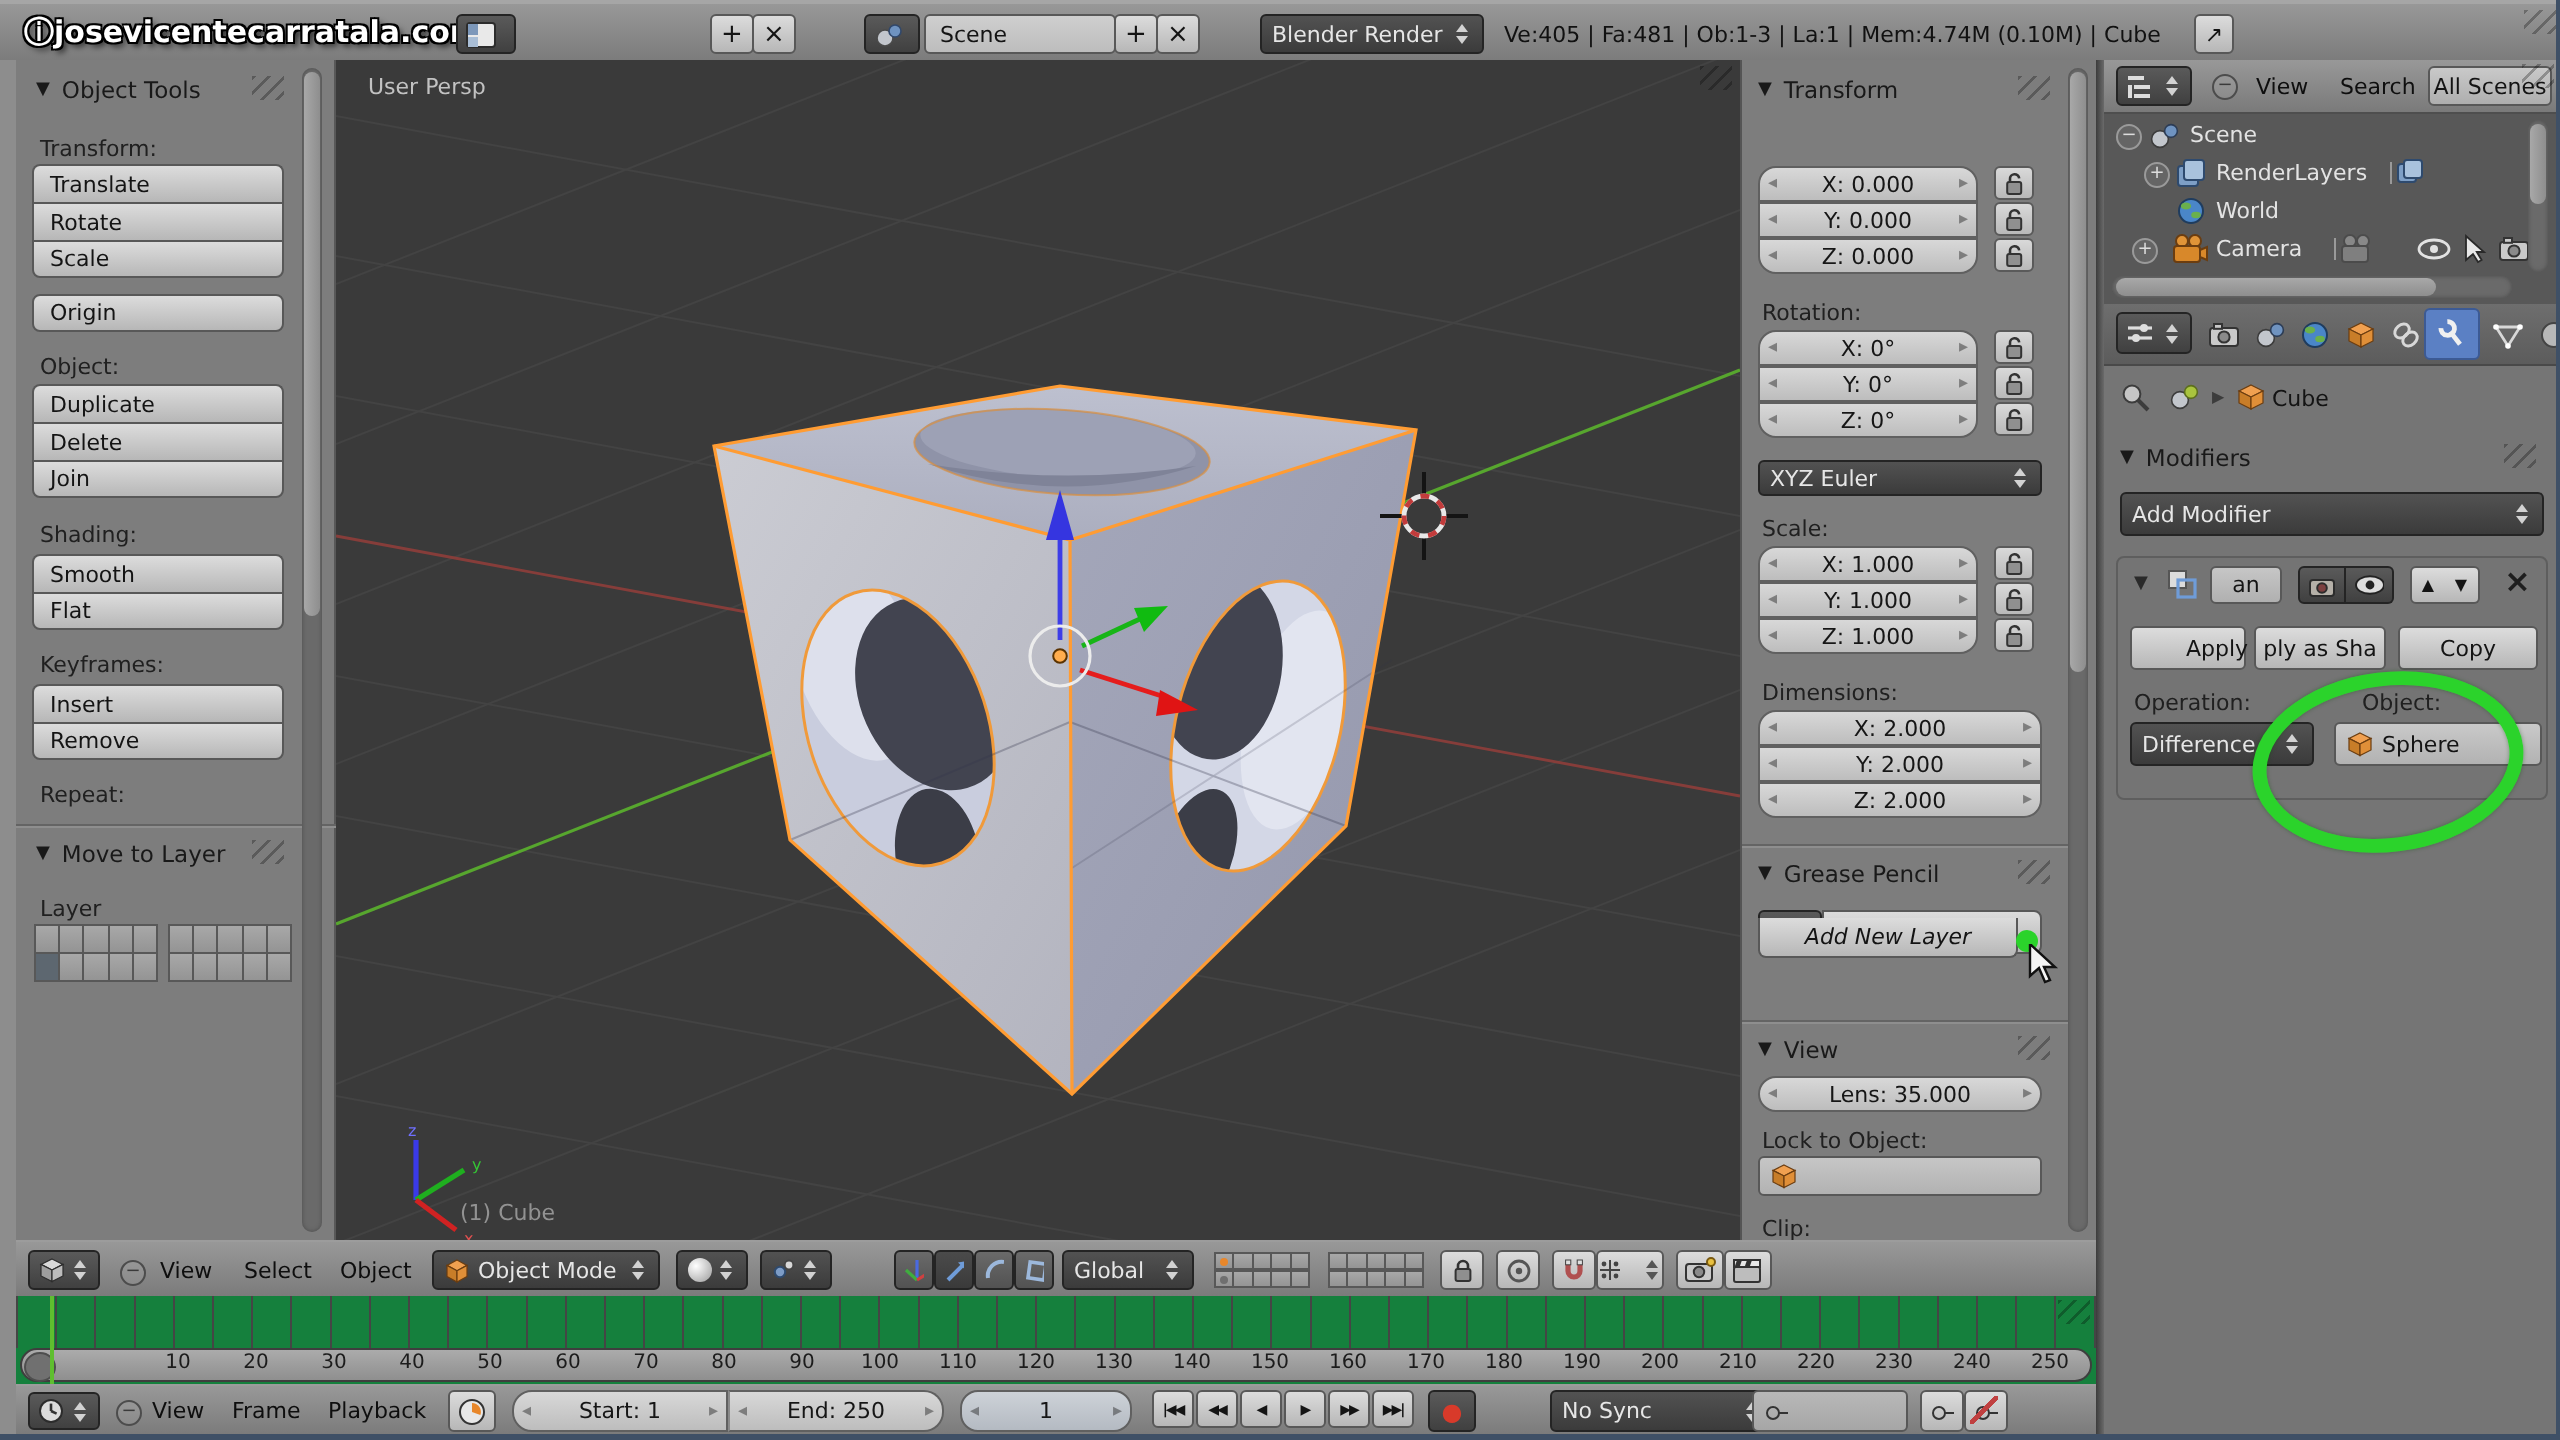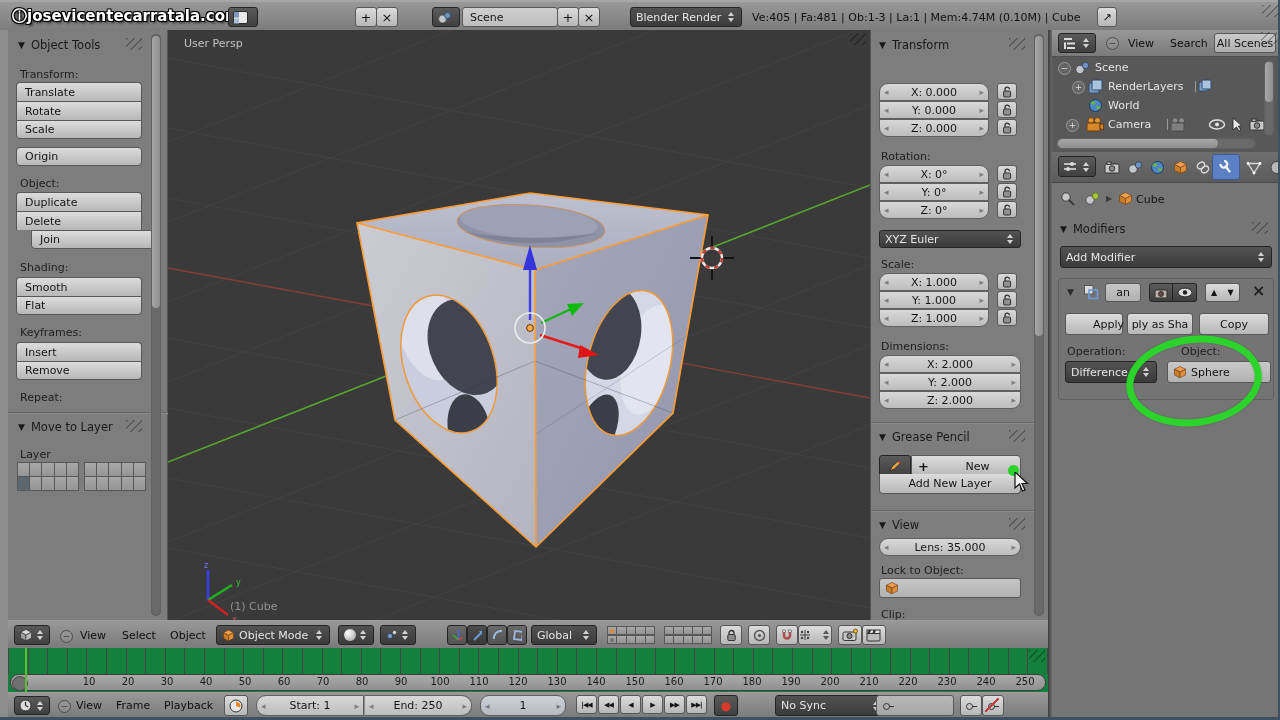--- a/index.html
+++ b/index.html
@@ -140,21 +140,21 @@
         <span>Origin</span>
       </div>
 
     <div class="slabel" style="left:12px;top:147px;">Object:</div>
     <div class="lbtn gtop" style="left:8px;top:162px;width:126px;height:19px;justify-content:flex-start;padding-left:8px;">
         <span>Duplicate</span>
       </div>
     <div class="lbtn gmid" style="left:8px;top:181px;width:126px;height:19px;justify-content:flex-start;padding-left:8px;">
         <span>Delete</span>
       </div>
-    <div class="lbtn gbot" style="left:8px;top:200px;width:126px;height:19px;justify-content:flex-start;padding-left:8px;margin-left:15px;">
+    <div class="lbtn gbot" style="left:8px;top:200px;width:126px;height:19px;justify-content:flex-start;padding-left:8px;">
         <span>Join</span>
       </div>
 
     <div class="slabel" style="left:12px;top:231px;">Shading:</div>
     <div class="lbtn gtop" style="left:8px;top:247px;width:126px;height:19px;justify-content:flex-start;padding-left:8px;">
         <span>Smooth</span>
       </div>
     <div class="lbtn gbot" style="left:8px;top:266px;width:126px;height:19px;justify-content:flex-start;padding-left:8px;">
         <span>Flat</span>
       </div>
@@ -451,21 +451,21 @@
     <div class="ebtn" style="left:8px;top:425px;width:32px;height:22px;justify-content:center;">
       <svg width="14" height="14">
         <polygon points="2,12 4,7.5 10.5,1.5 12.8,3.8 6.5,10 2,12" fill="#e0a23a" stroke="#222" stroke-width="0.8"></polygon>
         <polygon points="10.5,1.5 12.8,3.8 11.6,5 9.3,2.7" fill="#c05050"></polygon>
       </svg>
     </div>
     <div class="lbtn" style="left:40px;top:425px;width:110px;height:22px;border-radius:0 4px 4px 0;justify-content:flex-start;gap:6px;padding-left:6px;">
       <span style="font-weight:bold;font-size:13px;">+</span>
       <span style="margin:0 auto;">New</span>
     </div>
-    <div class="lbtn" style="left:8px;top:444px;width:142px;height:20px;border-radius:0 0 4px 4px;border-top:none;">
+    <div class="lbtn" style="left:8px;top:429px;width:130px;height:20px;border-radius:0 0 4px 4px;border-top:none;font-style:italic;">
       <span>Add New Layer</span>
     </div>
 
     <div class="abs" style="left:0;top:480px;width:165px;height:1px;background:#646464;box-shadow:0 1px 0 #8e8e8e;"></div>
 
     <div class="phead" style="left:8px;top:488px;">
       <span style="font-size:9px;">▼</span>
       <span>View</span>
     </div>
     <div class="hatch" style="left:138px;top:488px;"></div>

